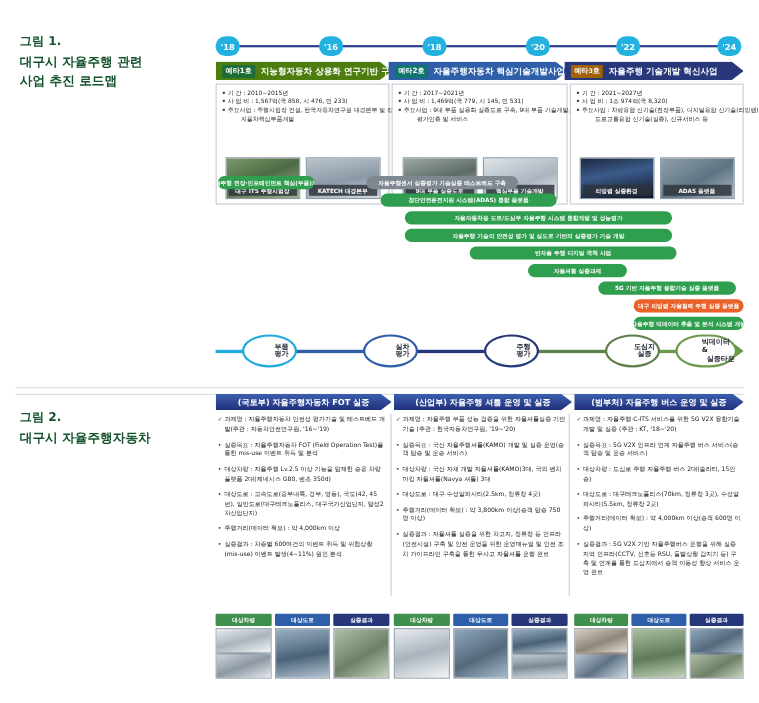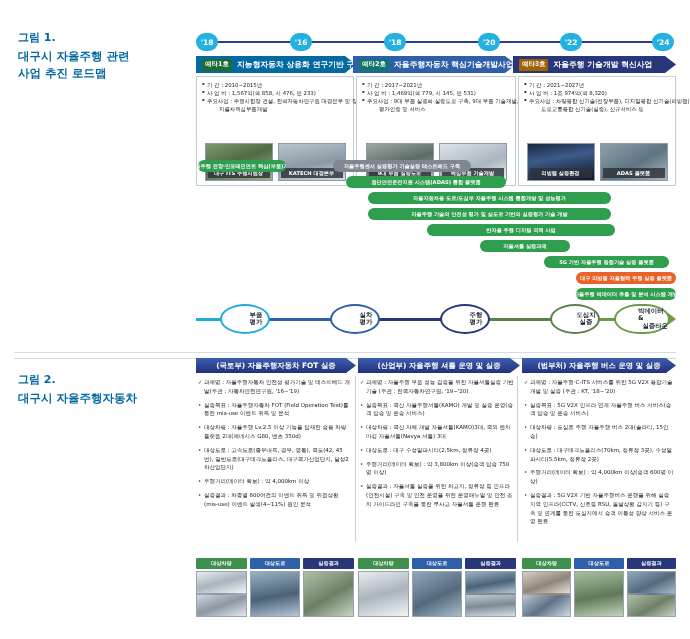--- a/index.html
+++ b/index.html
@@ -5,21 +5,21 @@
   * { box-sizing: border-box; margin: 0; padding: 0; }
   body {
     width: 690px; height: 639px;
     background: #ffffff;
     font-family: "DejaVu Sans", "Liberation Sans", sans-serif;
     overflow: hidden;
     position: relative;
   }
 
   
-  .fig-title { position: absolute; left: 18px; color: #0369a1; font-weight: bold; }
+  .fig-title { position: absolute; left: 18px; color: #14532d; font-weight: bold; }
   .fig-title .num { font-size: 11px; display: block; margin-bottom: 3px; }
   .fig-title .ln  { font-size: 11.5px; display: block; line-height: 1.45; }
 
   #fig1-title { top: 30px; }
   #fig2-title { top: 372px; }
 
   
   .divider { position: absolute; left: 14px; width: 662px; height: 1px; background: #d6dde3; }
 
   
@@ -40,21 +40,21 @@
   .phase {
     position: absolute; top: 0; height: 17px;
     display: flex; align-items: center; gap: 5px; padding-left: 6px;
     clip-path: polygon(0 0, calc(100% - 11px) 0, 100% 50%, calc(100% - 11px) 100%, 0 100%);
   }
   .phase .tag {
     font-size: 6.5px; font-weight: bold; color: #fff;
     padding: 1.5px 3px; border-radius: 1px; white-space: nowrap;
   }
   .phase .ptxt { font-size: 7.8px; font-weight: bold; color: #fff; white-space: nowrap; }
-  .p1 { left: 0;   width: 160px; background: #0369a1; }
+  .p1 { left: 0;   width: 160px; background: #4d7c0f; }
   .p1 .tag { background: #1d6b35; }
   .p2 { left: 157px; width: 163px; background: #2f5fa8; }
   .p2 .tag { background: #0f766e; }
   .p3 { left: 317px; width: 163px; background: #27377a; }
   .p3 .tag { background: #a16207; font-family: Liberation Mono, monospace; }
 
   
   .dbox { position: absolute; top: 48px; height: 110px; border: 1px solid #c4ccd4; background: #fff; padding: 4px 5px; }
   .d1 { left: 0;   width: 158px; }
   .d2 { left: 160px; width: 160px; }

